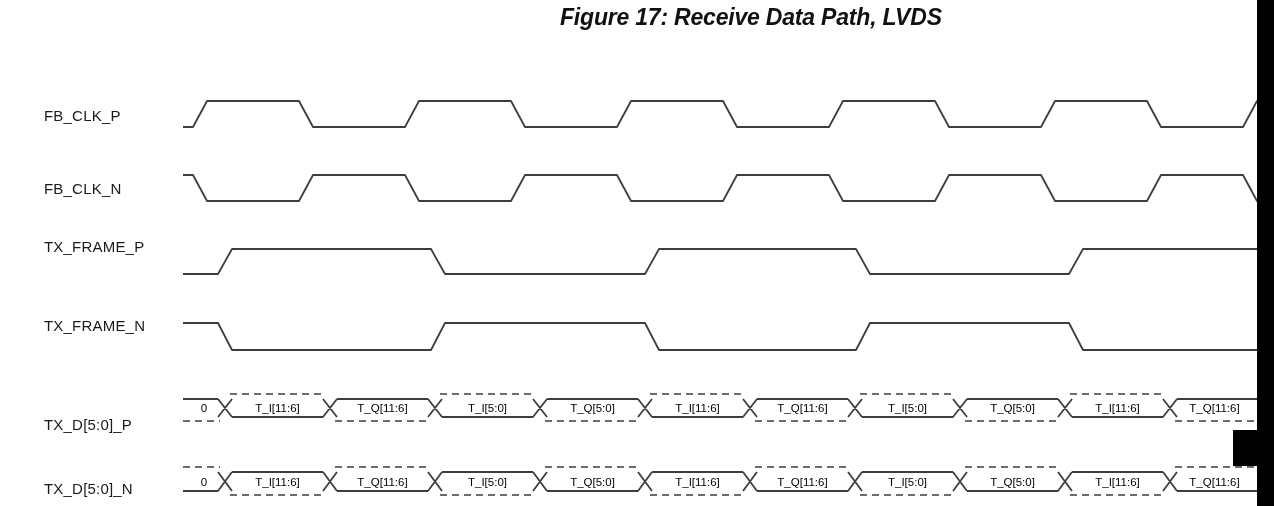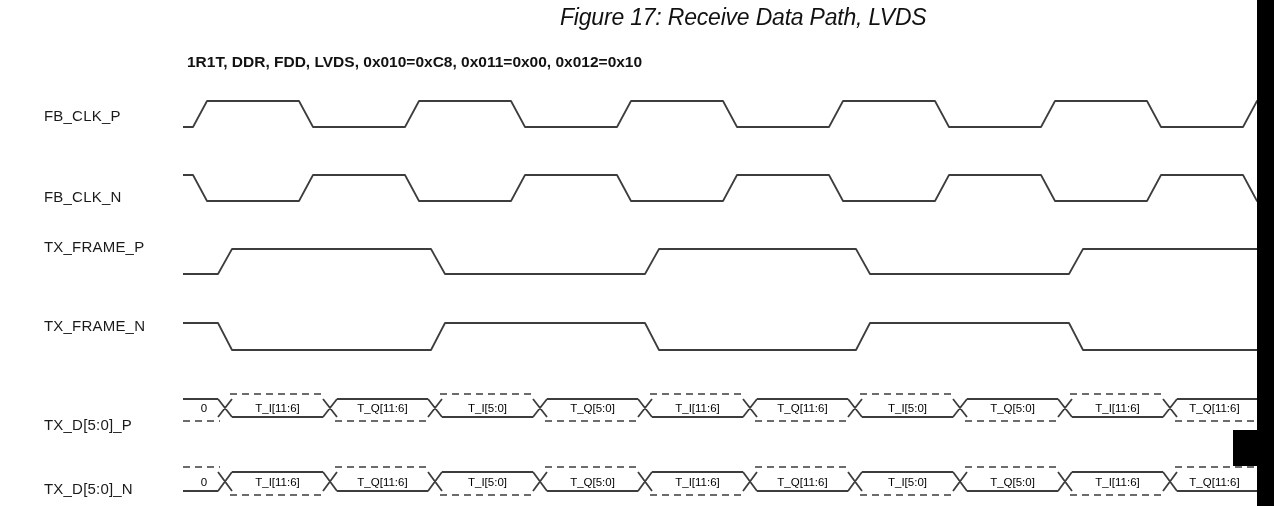--- a/index.html
+++ b/index.html
@@ -6,21 +6,21 @@
   .canvas{
     position:relative;
     width:1274px;height:506px;
     background:#ffffff;
     overflow:hidden;
     font-family:"Liberation Sans", sans-serif;
     color:#000;
   }
   .title{
     position:absolute;left:560px;top:4px;
-    font-style:italic;font-weight:400;font-size:23px;
+    font-style:italic;font-weight:700;font-size:23px;
     letter-spacing:-0.2px;color:#111;
     white-space:nowrap;
   }
   .subtitle{
     position:absolute;left:187px;top:53px;
     font-weight:bold;font-size:15.5px;color:#111;
     white-space:nowrap;
   }
   .sig{
     position:absolute;left:44px;
@@ -44,24 +44,23 @@
     position:absolute;left:1233px;top:430px;width:24px;height:36px;
     background:#000;z-index:5;
   }
 </style>
 </head>
 <body>
 
 <div class="canvas">
 
   <div class="title">Figure 17: Receive Data Path, LVDS</div>
-  <div class="subtitle">1R1T, DDR, FDD, LVDS, 0x010=0xC8, 0x011=0x00, 0x012=0x10</div>
 
   <div class="sig" style="top:107px">FB_CLK_P</div>
-  <div class="sig" style="top:188px">FB_CLK_N</div>
+  <div class="sig" style="top:180px">FB_CLK_N</div>
   <div class="sig" style="top:238px">TX_FRAME_P</div>
   <div class="sig" style="top:317px">TX_FRAME_N</div>
   <div class="sig" style="top:416px">TX_D[5:0]_P</div>
   <div class="sig" style="top:480px">TX_D[5:0]_N</div>
 
   <svg class="wave" width="1274" height="506" viewBox="0 0 1274 506">
 
     <path d="M183,127 H193 L207,101 H299 L313,127 H405 L419,101 H511 L525,127 H617 L631,101 H723 L737,127 H829 L843,101 H935 L949,127 H1041 L1055,101 H1147 L1161,127 H1243 L1257,101 H1274"></path>
 
     <path d="M183,175 H193 L207,201 H299 L313,175 H405 L419,201 H511 L525,175 H617 L631,201 H723 L737,175 H829 L843,201 H935 L949,175 H1041 L1055,201 H1147 L1161,175 H1243 L1257,201 H1274"></path>

